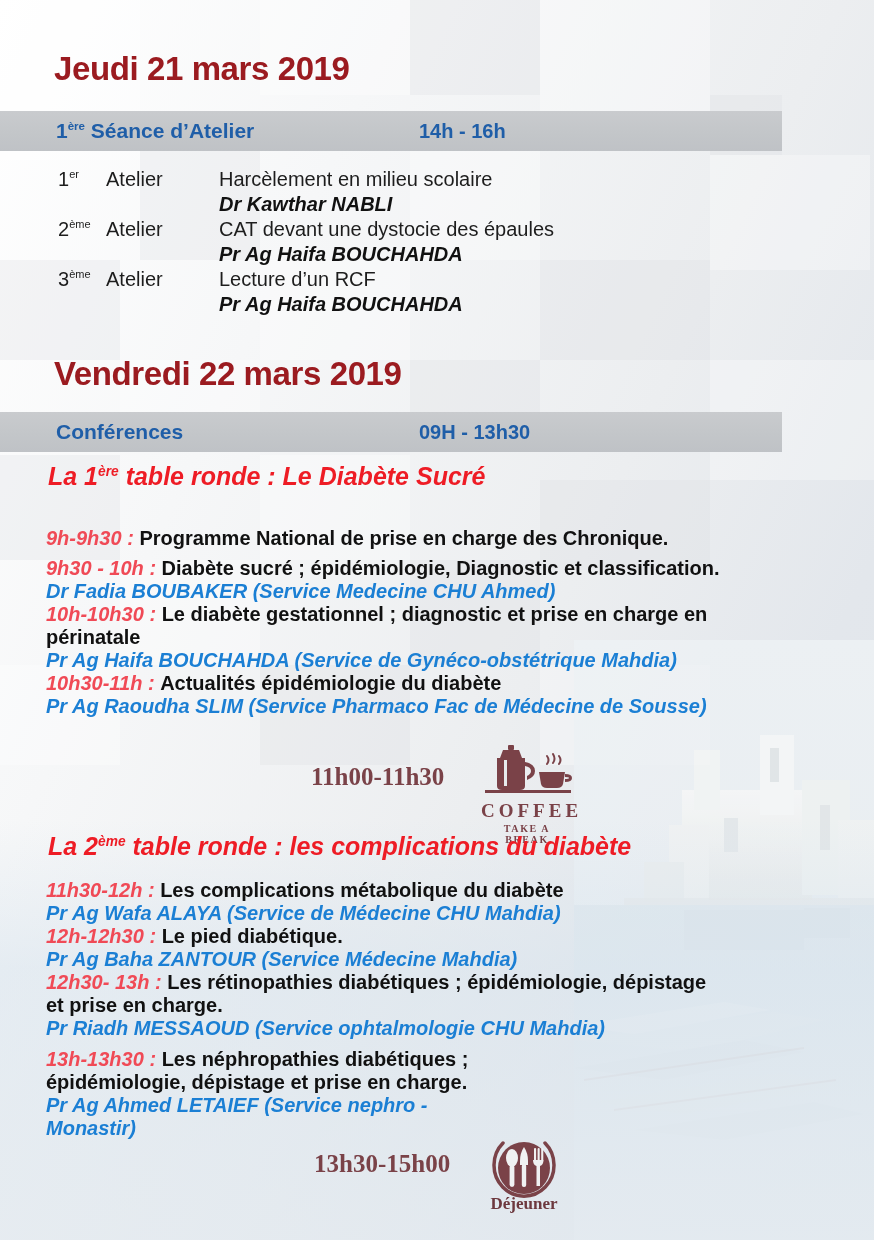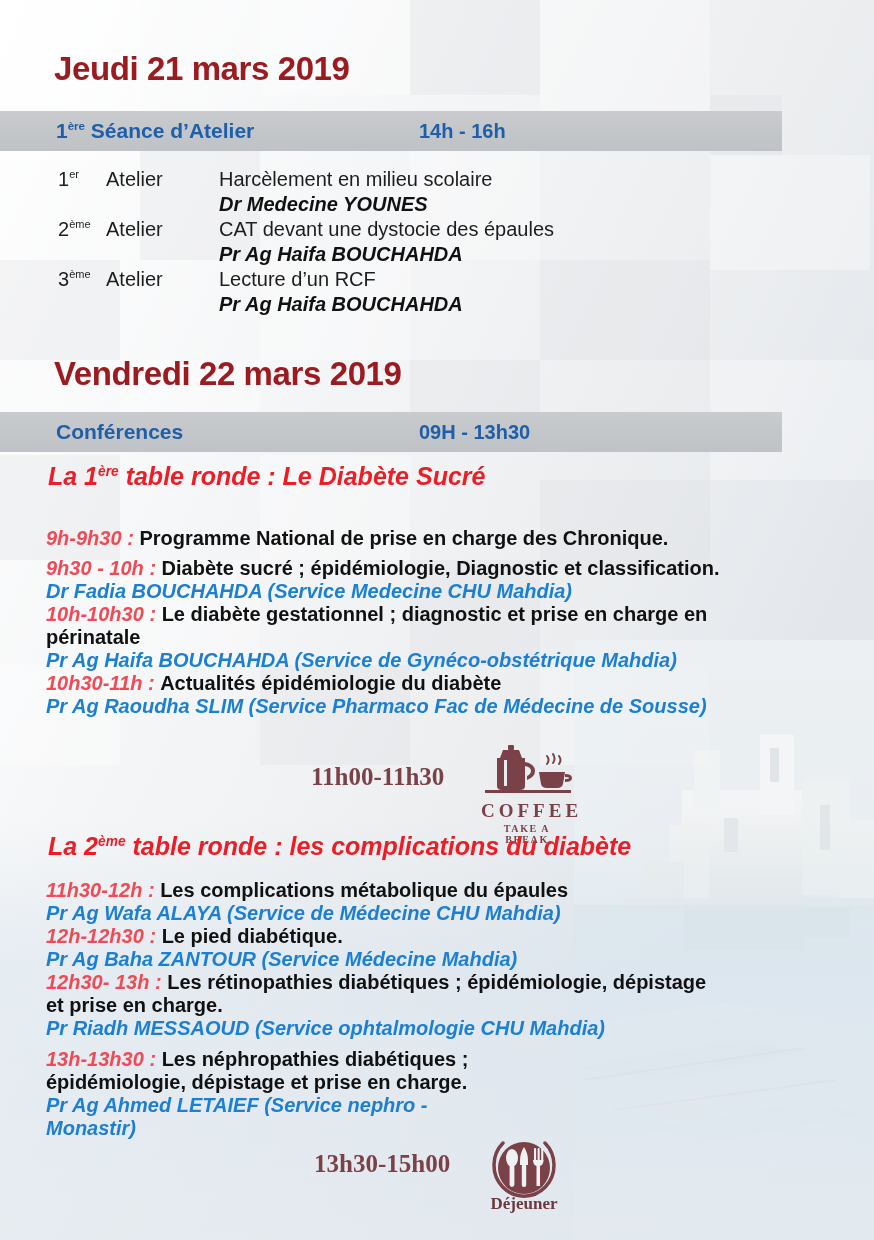--- a/index.html
+++ b/index.html
@@ -286,21 +286,21 @@
   <div class="bar-label" style="left:56px; top:119px;">
     <span>1</span><sup>ère</sup><span> Séance d’Atelier</span>
   </div>
   <div class="bar-time" style="left:419px; top:120px;">14h - 16h</div>
 
   <div class="ws-num" style="left:58px; top:168px;">
     <span>1</span><sup>er</sup>
   </div>
   <div class="ws-word" style="left:106px; top:168px;">Atelier</div>
   <div class="ws-title" style="left:219px; top:168px;">Harcèlement en milieu scolaire</div>
-  <div class="ws-speaker" style="left:219px; top:193px;">Dr Medecine YOUNES</div>
+  <div class="ws-speaker" style="left:219px; top:193px;">Dr Kawthar NABLI</div>
 
   <div class="ws-num" style="left:58px; top:218px;">
     <span>2</span><sup>ème</sup>
   </div>
   <div class="ws-word" style="left:106px; top:218px;">Atelier</div>
   <div class="ws-title" style="left:219px; top:218px;">CAT devant une dystocie des épaules</div>
   <div class="ws-speaker" style="left:219px; top:243px;">Pr Ag Haifa BOUCHAHDA</div>
 
   <div class="ws-num" style="left:58px; top:268px;">
     <span>3</span><sup>ème</sup>
@@ -318,21 +318,21 @@
   <div class="rt-heading" style="left:48px; top:462px;">
     <span>La 1</span><sup>ère</sup><span> table ronde : Le Diabète Sucré</span>
   </div>
 
   <div class="talk" style="top:527px;">
     <span class="t-time">9h-9h30</span><span class="t-colon"> : </span><span class="t-title">Programme National de prise en charge des Chronique.</span>
   </div>
 
   <div class="talk" style="top:557px;">
     <span class="t-time">9h30 - 10h</span><span class="t-colon"> : </span><span class="t-title">Diabète sucré ; épidémiologie, Diagnostic et classification.</span>
-    <span class="t-speaker">Dr Fadia BOUCHAHDA (Service Medecine CHU Mahdia)</span>
+    <span class="t-speaker">Dr Fadia BOUBAKER (Service Medecine CHU Ahmed)</span>
   </div>
 
   <div class="talk" style="top:603px; width:745px;">
     <span class="t-time">10h-10h30</span><span class="t-colon"> : </span><span class="t-title">Le diabète gestationnel ; diagnostic et prise en charge en périnatale</span>
     <span class="t-speaker">Pr Ag Haifa BOUCHAHDA  (Service de Gynéco-obstétrique  Mahdia)</span>
   </div>
 
   <div class="talk" style="top:672px;">
     <span class="t-time">10h30-11h</span><span class="t-colon"> : </span><span class="t-title">Actualités épidémiologie du diabète</span>
     <span class="t-speaker">Pr Ag Raoudha SLIM (Service Pharmaco Fac de Médecine de Sousse)</span>
@@ -362,21 +362,21 @@
     </svg>
     <div class="coffee-word">COFFEE</div>
     <div class="coffee-sub">TAKE A BREAK</div>
   </div>
 
   <div class="rt-heading" style="left:48px; top:832px;">
     <span>La 2</span><sup>ème</sup><span> table ronde : les complications du diabète</span>
   </div>
 
   <div class="talk" style="top:879px;">
-    <span class="t-time">11h30-12h</span><span class="t-colon"> : </span><span class="t-title">Les complications métabolique du épaules</span>
+    <span class="t-time">11h30-12h</span><span class="t-colon"> : </span><span class="t-title">Les complications métabolique du diabète</span>
     <span class="t-speaker">Pr Ag Wafa ALAYA (Service de Médecine CHU Mahdia)</span>
   </div>
 
   <div class="talk" style="top:925px;">
     <span class="t-time">12h-12h30</span><span class="t-colon"> : </span><span class="t-title">Le pied diabétique.</span>
     <span class="t-speaker">Pr Ag Baha ZANTOUR (Service  Médecine Mahdia)</span>
   </div>
 
   <div class="talk" style="top:971px; width:675px;">
     <span class="t-time">12h30- 13h</span><span class="t-colon"> : </span><span class="t-title">Les rétinopathies diabétiques ; épidémiologie, dépistage et prise en charge.</span>

